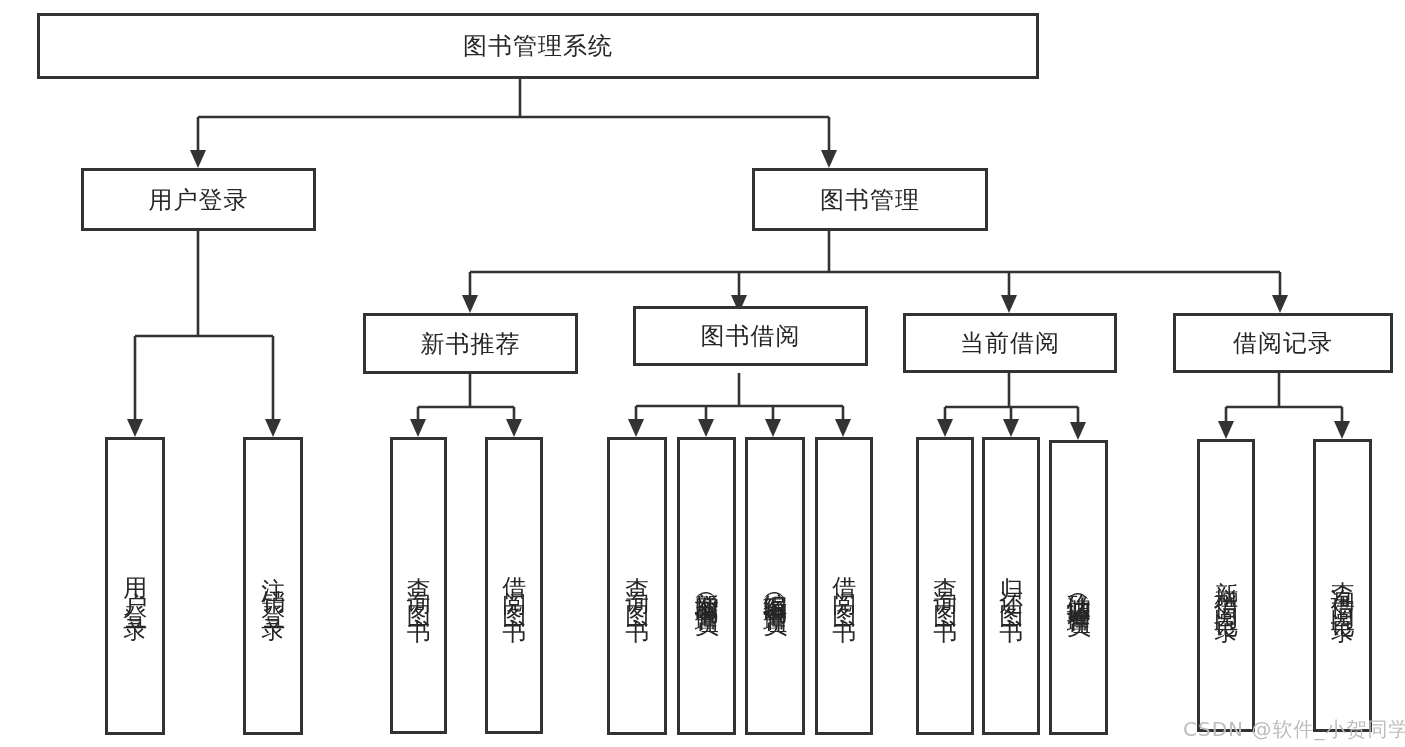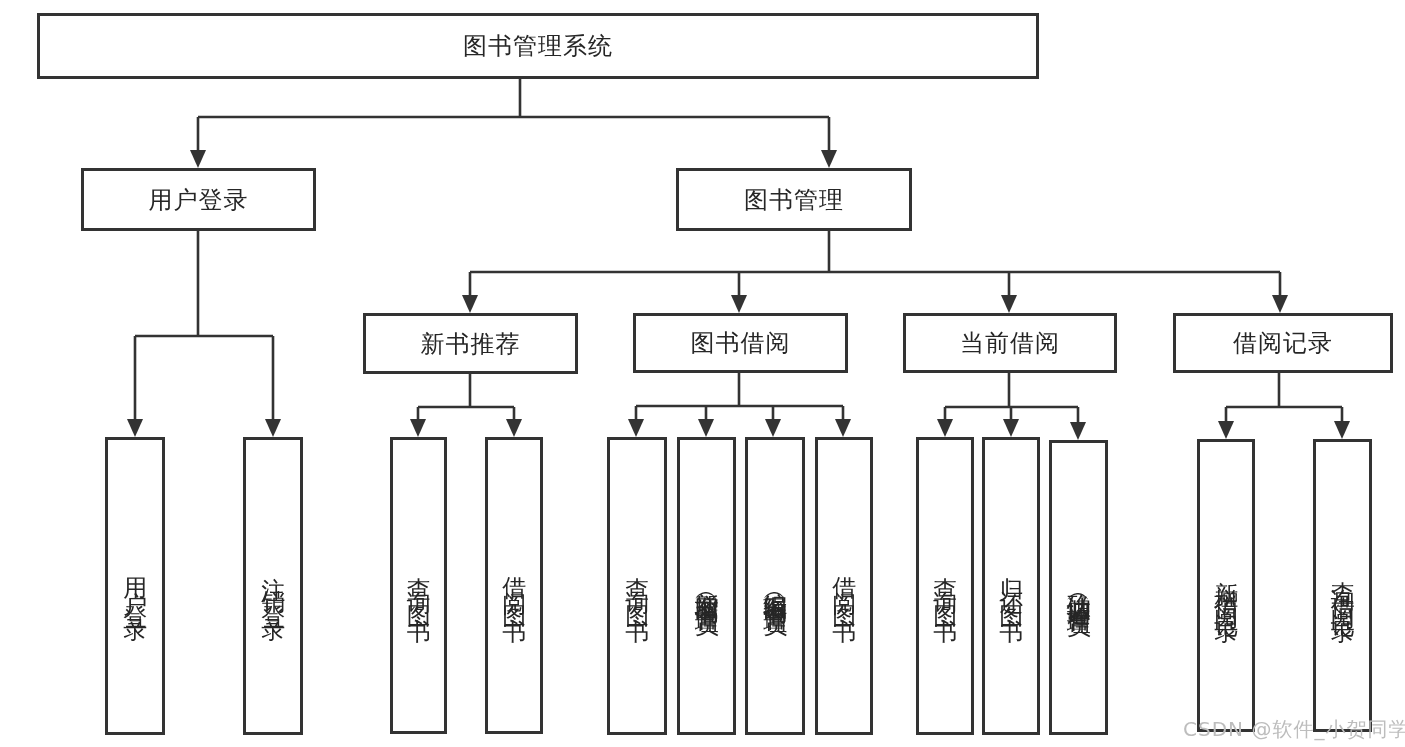--- a/index.html
+++ b/index.html
@@ -74,28 +74,28 @@
     </g>
   </svg>
 
   <div class="hnode" style="left:37px; top:13px; width:1002px; height:66px;">
     <span>图书管理系统</span>
   </div>
 
   <div class="hnode" style="left:81px; top:168px; width:235px; height:63px;">
     <span>用户登录</span>
   </div>
-  <div class="hnode" style="left:676px; top:168px; width:236px; height:63px;justify-content:center;">
+  <div class="hnode" style="left:752px; top:168px; width:236px; height:63px;justify-content:center;">
     <span>图书管理</span>
   </div>
 
   <div class="hnode" style="left:363px; top:313px; width:215px; height:61px;">
     <span>新书推荐</span>
   </div>
-  <div class="hnode" style="left:633px; top:313px; width:215px; height:60px;text-align:center;">
+  <div class="hnode" style="left:633px; top:306px; width:235px; height:60px;text-align:center;">
     <span>图书借阅</span>
   </div>
   <div class="hnode" style="left:903px; top:313px; width:214px; height:60px;font-family:Liberation Serif, serif;">
     <span>当前借阅</span>
   </div>
   <div class="hnode" style="left:1173px; top:313px; width:220px; height:60px;">
     <span>借阅记录</span>
   </div>
 
   <div class="vnode" style="left:105px; top:437px; width:60px; height:298px;">

